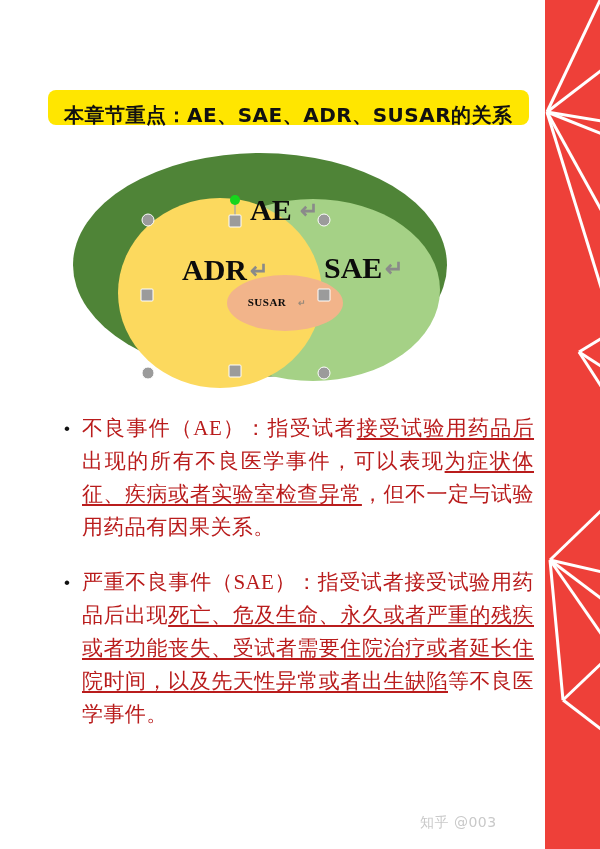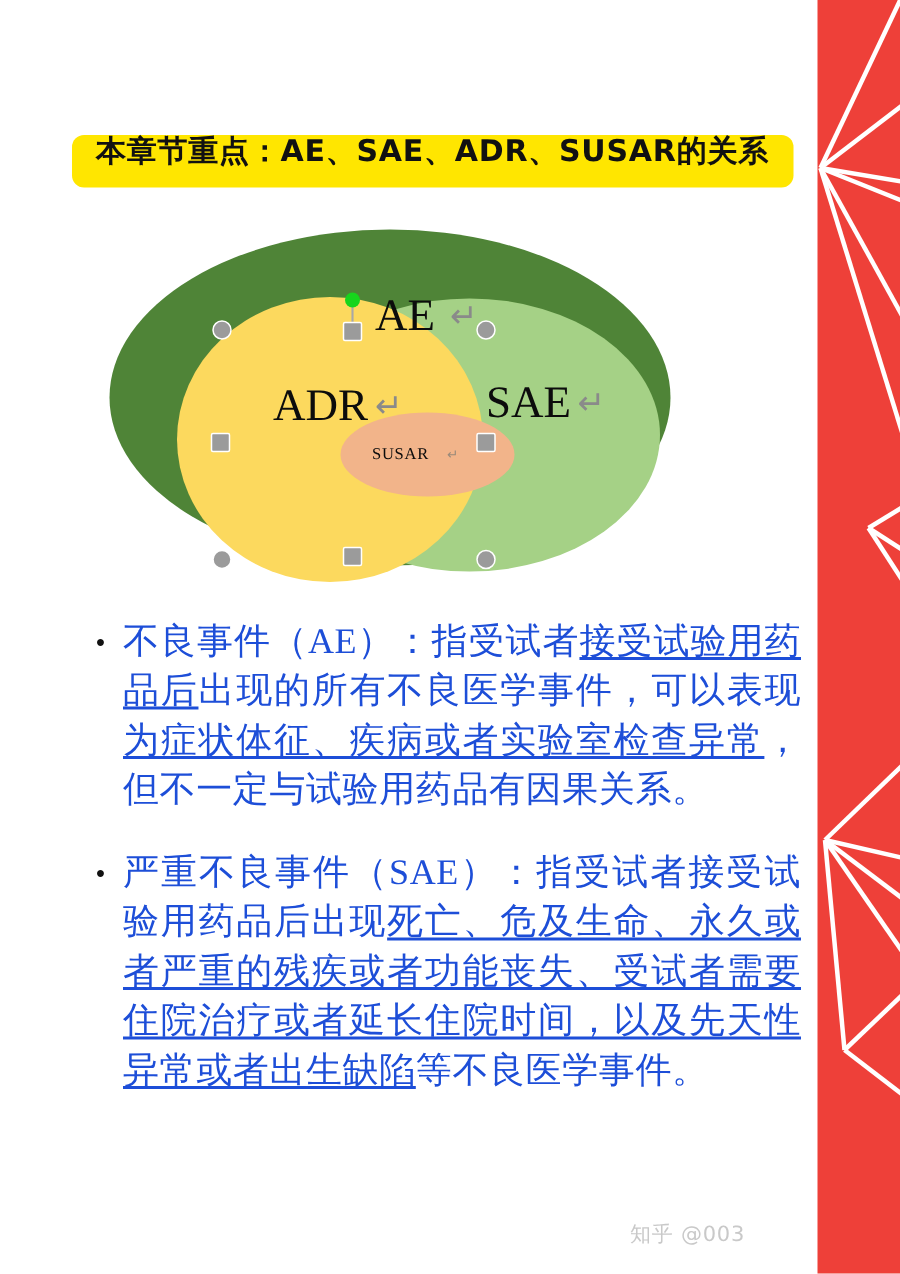--- a/index.html
+++ b/index.html
@@ -19,36 +19,36 @@
   }
   .side-bar svg{display:block;width:55px;height:849px;}
 
   
   .title-banner{
     position:absolute;left:48px;top:90px;
     height:35px;
     padding:0 16px;
     background:#ffe600;
     border-radius:8px;
-    display:flex;align-items:flex-start;
+    display:flex;align-items:flex-end;
     box-sizing:border-box;
     white-space:nowrap;
   }
   .title-banner .title-text{
     font-family:"DejaVu Sans","Liberation Sans",sans-serif;
     font-weight:bold;
     font-size:20px;
     color:#111111;
     letter-spacing:0.5px;
     line-height:1;
   }
 
   
   .venn-wrap{
-    position:absolute;left:60px;top:148px;width:400px;height:250px;
+    position:absolute;left:60px;top:148px;width:400px;height:250px;font-weight:bold;
   }
   .venn-wrap svg{display:block;width:400px;height:250px;overflow:visible;}
   .lbl{font-family:"Liberation Serif","DejaVu Serif",serif;fill:#0c0c0c;}
   .lbl-ae{font-size:30px;}
   .lbl-adr{font-size:30px;}
   .lbl-sae{font-size:30px;}
   .lbl-susar{font-size:11px;letter-spacing:.5px;}
   .pilcrow{font-family:"Liberation Sans",sans-serif;fill:#8a8a8a;font-size:22px;}
   .pilcrow-sm{font-family:"Liberation Sans",sans-serif;fill:#9a8a7a;font-size:9px;}
   .handle-sq{fill:#9b9b9b;stroke:#ffffff;stroke-width:1;}
@@ -68,23 +68,23 @@
     flex:0 0 auto;
     width:18px;
     font-size:17px;
     line-height:33px;
     color:#111;
     text-align:left;
   }
   .bullet-body{
     flex:1 1 auto;
     font-family:"Liberation Serif","DejaVu Serif",serif;
-    font-size:24px;
+    font-size:21px;
     line-height:33px;
-    color:#1d4ed8;
+    color:#b91c1c;
     letter-spacing:0.4px;
     text-align:justify;
   }
   .u{ text-decoration:underline; text-underline-offset:3px; }
 
   
   .watermark{
     position:absolute;left:420px;top:814px;
     font-family:"DejaVu Sans","Liberation Sans",sans-serif;
     font-size:14px;

